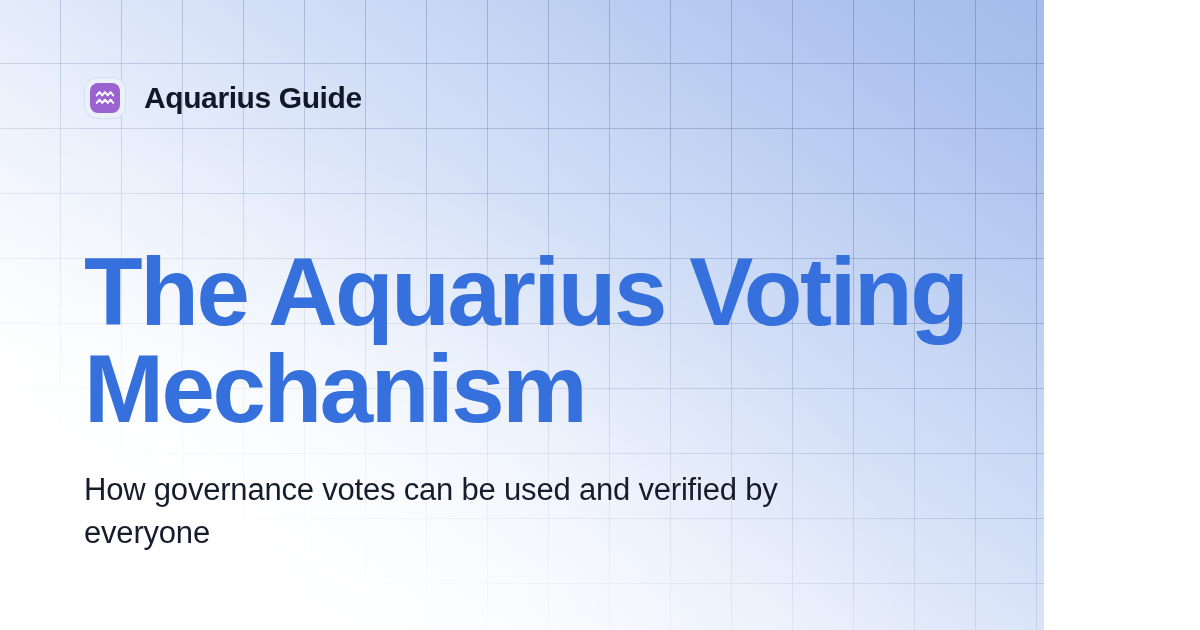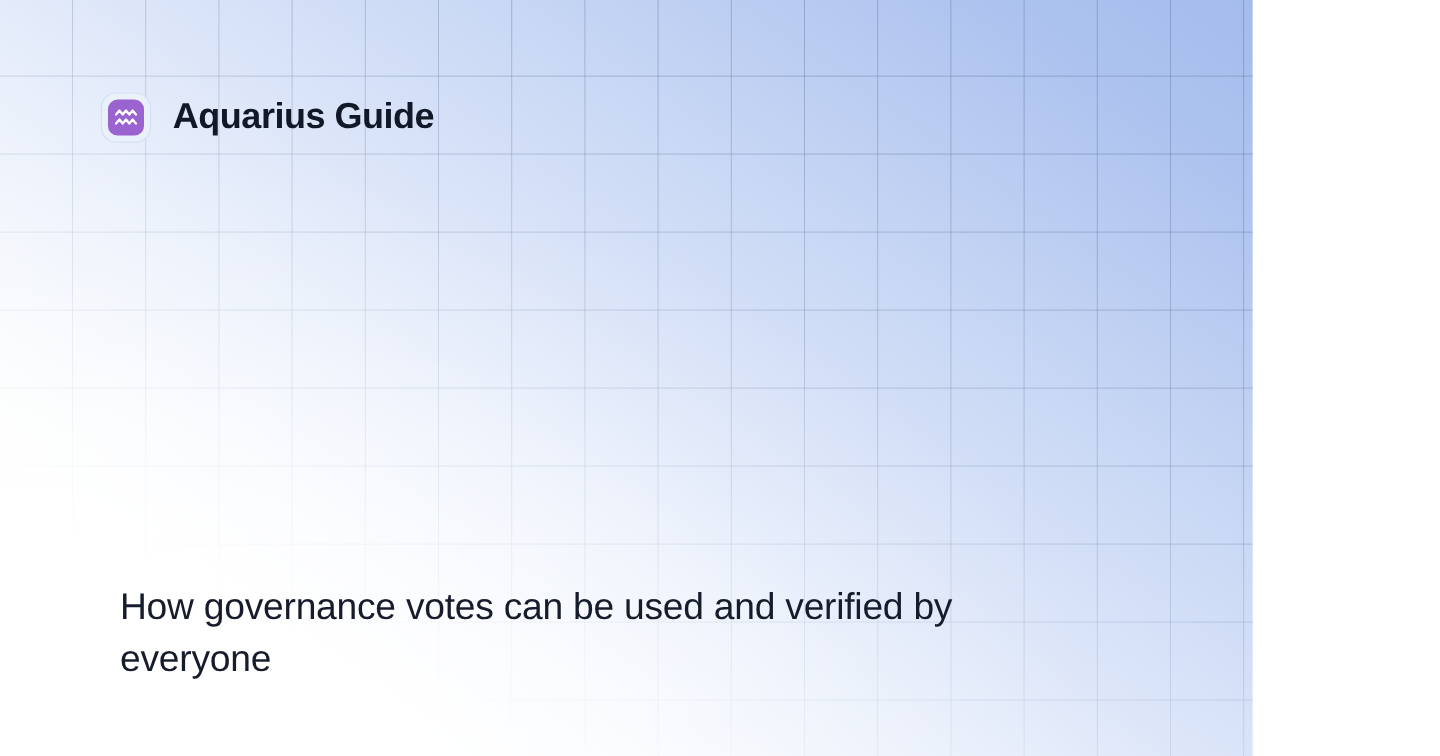--- a/index.html
+++ b/index.html
@@ -147,21 +147,21 @@
     font-weight: 700;
     letter-spacing: -2.4px;
     color: #3570dc;
   }
 
   
   .subtitle {
     position: absolute;
     left: 84px;
     top: 468px;
-    margin: 16px;
+    margin: 0;
     width: 720px;
     font-size: 31px;
     line-height: 43px;
     font-weight: 400;
     letter-spacing: -0.2px;
     color: #171c2c;
   }
 </style>
 </head>
 <body>
@@ -181,17 +181,18 @@
             <g fill="none" stroke="#ffffff" stroke-width="2.1" stroke-linecap="round" stroke-linejoin="round">
               <path d="M3 9.2 L6 5.6 L9 9.2 L12 5.6 L15 9.2 L18 5.6 L21 9.2"></path>
               <path d="M3 17.4 L6 13.8 L9 17.4 L12 13.8 L15 17.4 L18 13.8 L21 17.4"></path>
             </g>
           </svg>
         </div>
       </div>
       <div class="brand-name">Aquarius Guide</div>
     </div>
 
+    <h1 class="title">The Aquarius Voting Mechanism</h1>
 
     <p class="subtitle">How governance votes can be used and verified by everyone</p>
 
   </div>
 </div>
 
 </body></html>

